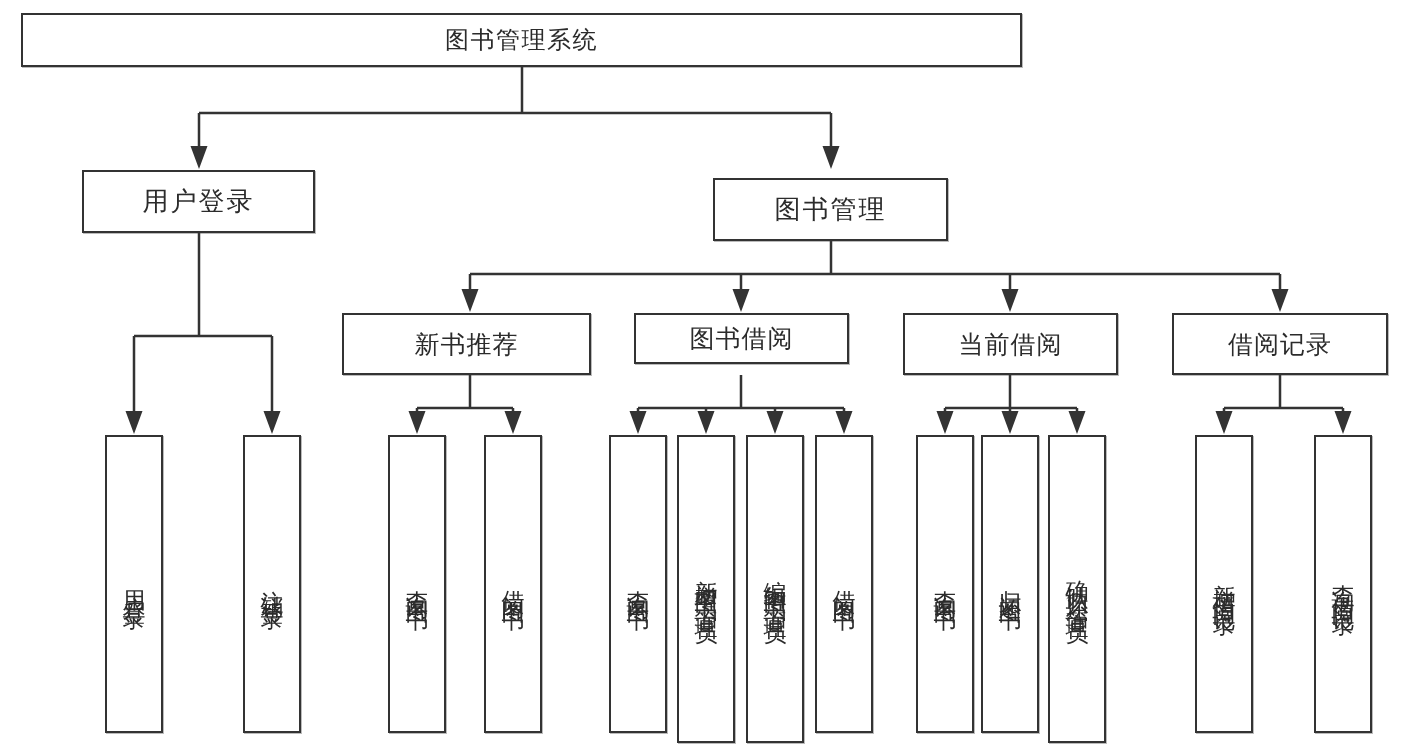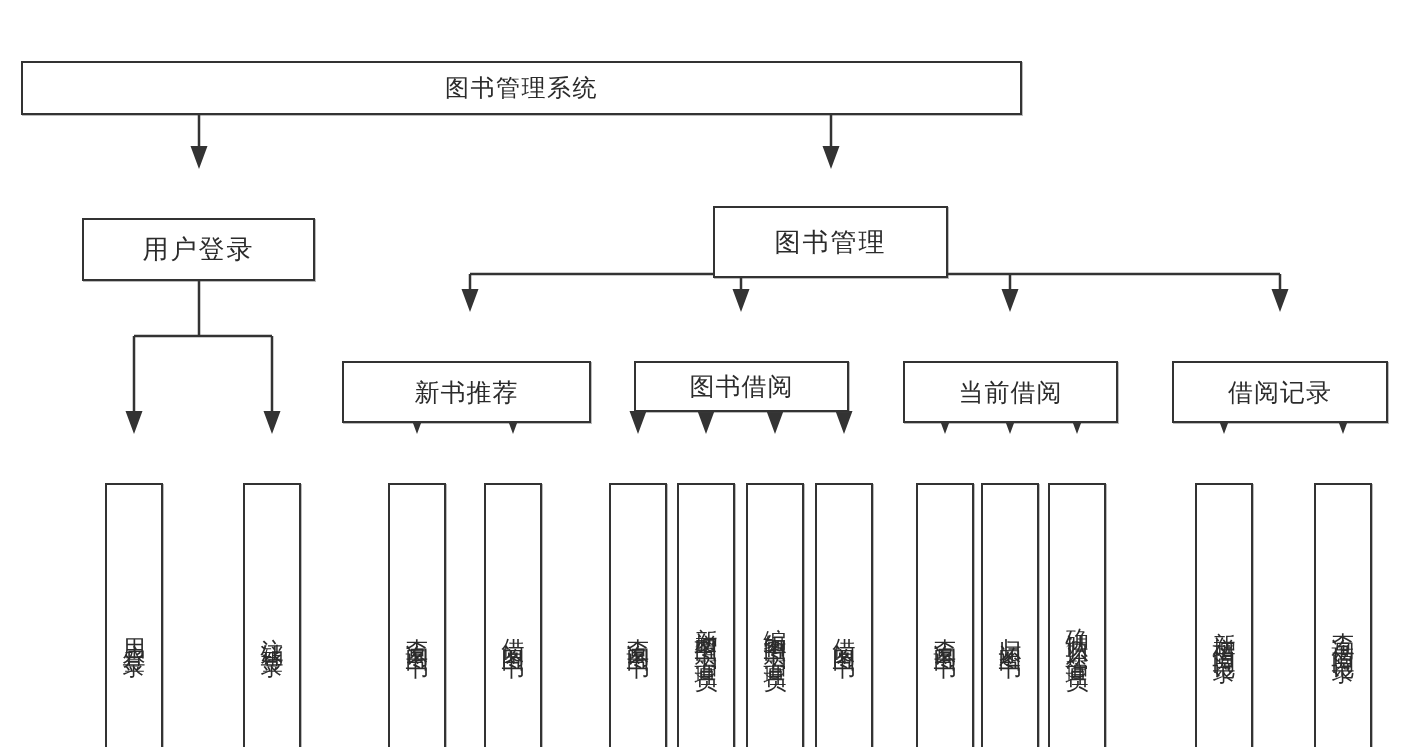--- a/index.html
+++ b/index.html
@@ -25,32 +25,31 @@
   }
   .node {
     position: absolute;
     box-sizing: border-box;
     background: #ffffff;
     border: 2px solid #333333;
     display: flex;
     align-items: center;
     justify-content: center;
     box-shadow: 1px 1px 0 rgba(60,60,60,0.35);
-    margin-top: 48px;
   }
   .node .lbl {
     white-space: nowrap;
     color: #2b2b2b;
   }
   .root  { left: 21px;  top: 13px;  width: 1001px; height: 54px; }
   .root .lbl { font-size: 24px; letter-spacing: 1.5px; }
 
   .lvl2 .lbl { font-size: 26px; letter-spacing: 2px; }
   .n-user-login      { left: 82px;  top: 170px; width: 233px; height: 63px; }
-  .n-book-management { left: 713px; top: 158px; width: 235px; height: 72px; }
+  .n-book-management { left: 713px; top: 178px; width: 235px; height: 63px; }
 
   .lvl3 .lbl { font-size: 25px; letter-spacing: 1px; }
   .n-new-book  { left: 342px;  top: 313px; width: 249px; height: 62px; }
   .n-borrow    { left: 634px;  top: 313px; width: 215px; height: 51px; }
   .n-current   { left: 903px;  top: 313px; width: 215px; height: 62px; }
   .n-records   { left: 1172px; top: 313px; width: 216px; height: 62px; }
 
   .leaf {
     top: 435px;
     width: 58px;

